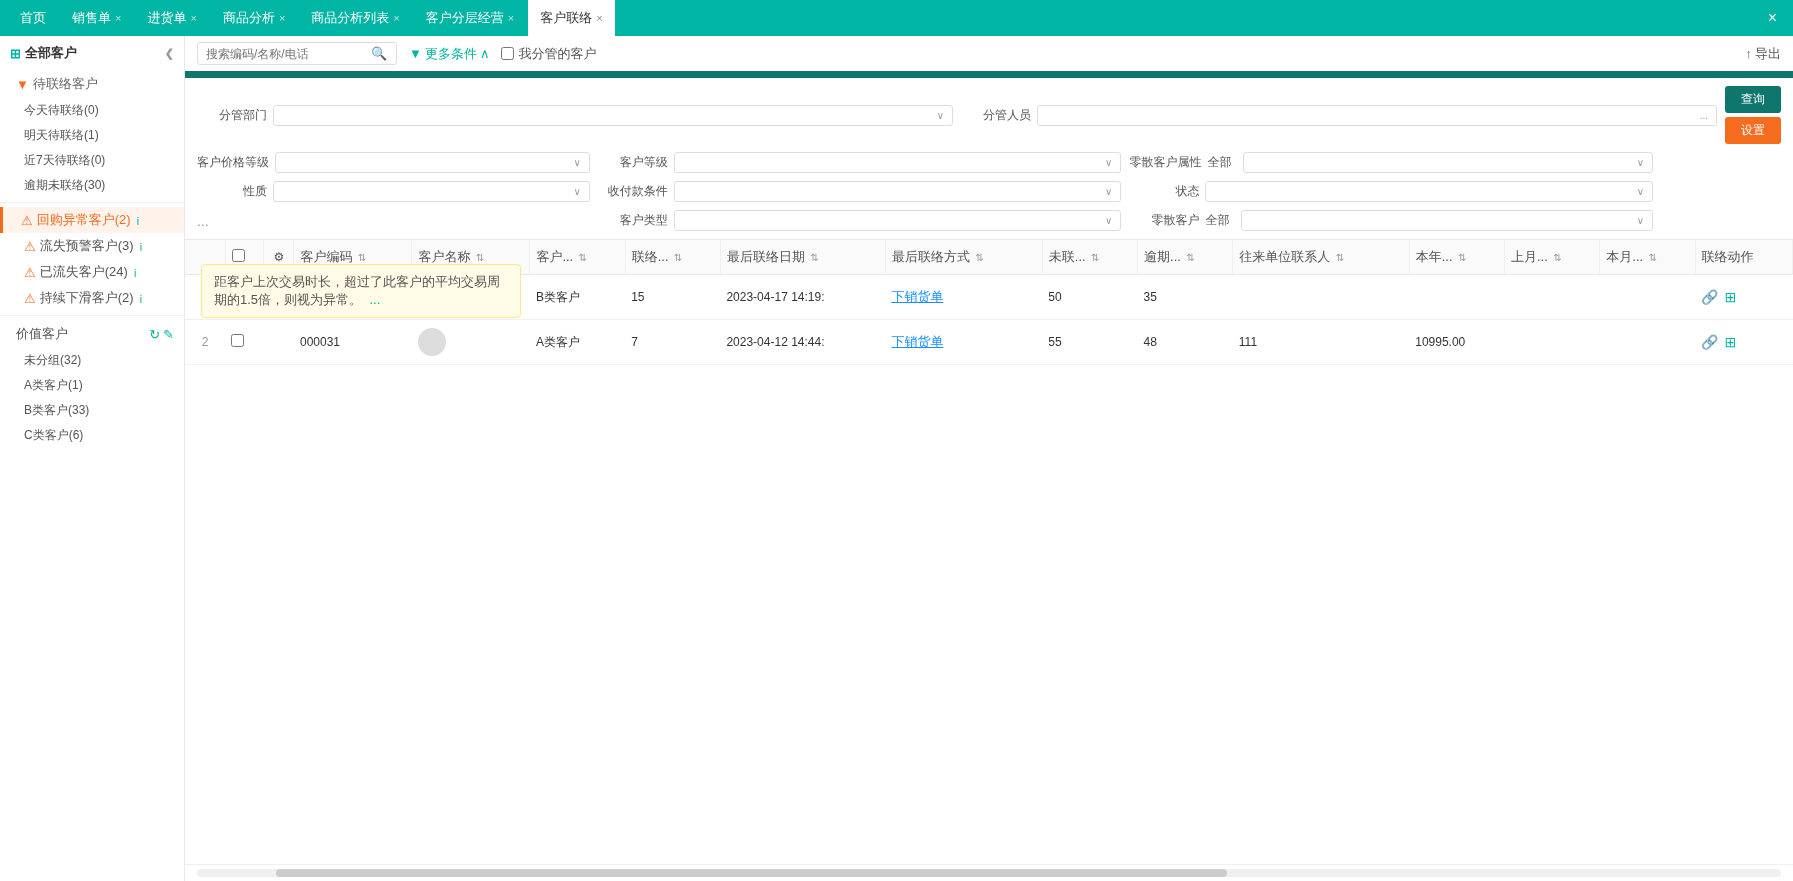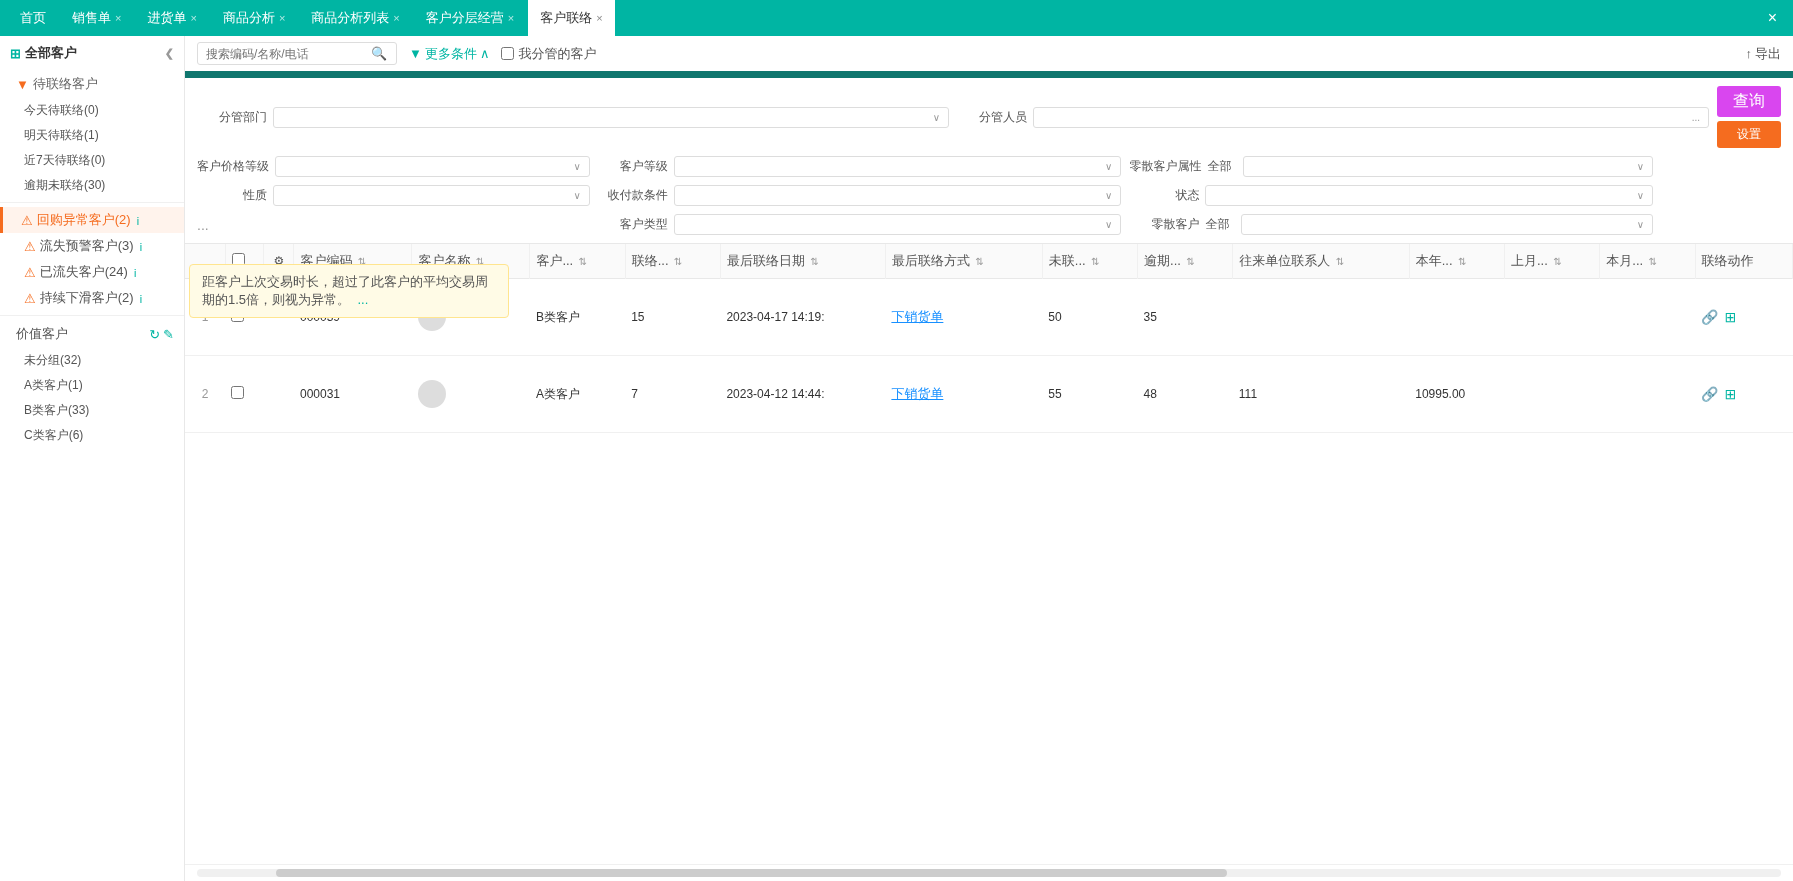--- a/index.html
+++ b/index.html
@@ -213,27 +213,27 @@
       min-width: 0;
     }
     .filter-input .arrow { color: #999; font-size: 10px; }
     .filter-inline-label {
       color: #555;
       font-size: 12px;
       white-space: nowrap;
       margin-right: 12px;
     }
     .query-btn {
-      background: #d946ef;
+      background: #0f766e;
       color: white;
       border: none;
       border-radius: 3px;
       padding: 5px 16px;
       cursor: pointer;
-      font-size: 16px;
+      font-size: 12px;
       white-space: nowrap;
     }
     .settings-btn {
       background: #f56c1f;
       color: white;
       border: none;
       border-radius: 3px;
       padding: 5px 16px;
       cursor: pointer;
       font-size: 12px;
@@ -273,21 +273,21 @@
       color: #555;
       font-weight: normal;
       font-size: 12px;
       border-right: 1px solid #f0f0f0;
       white-space: nowrap;
     }
     th:first-child { width: 40px; text-align: center; }
     th.sortable { cursor: pointer; }
     th .sort-icon { color: #999; font-size: 10px; margin-left: 2px; }
     td {
-      padding: 24px 6px;
+      padding: 8px 6px;
       border-bottom: 1px solid #f0f0f0;
       font-size: 12px;
       color: #333;
       white-space: nowrap;
     }
     td:first-child { text-align: center; color: #999; }
     .customer-name-cell { display: flex; align-items: center; gap: 4px; }
     .avatar-placeholder {
       width: 28px;
       height: 28px;
@@ -305,21 +305,21 @@
       position: absolute;
       background: #fffbe6;
       border: 1px solid #ffe58f;
       border-radius: 4px;
       padding: 8px 12px;
       font-size: 12px;
       color: #555;
       max-width: 320px;
       z-index: 100;
       top: 228px;
-      left: 4px;
+      left: 16px;
     }
 
     
     .table-footer {
       background: white;
       border-top: 1px solid #e8e8e8;
       padding: 8px 16px;
       display: flex;
       align-items: center;
       justify-content: flex-end;

